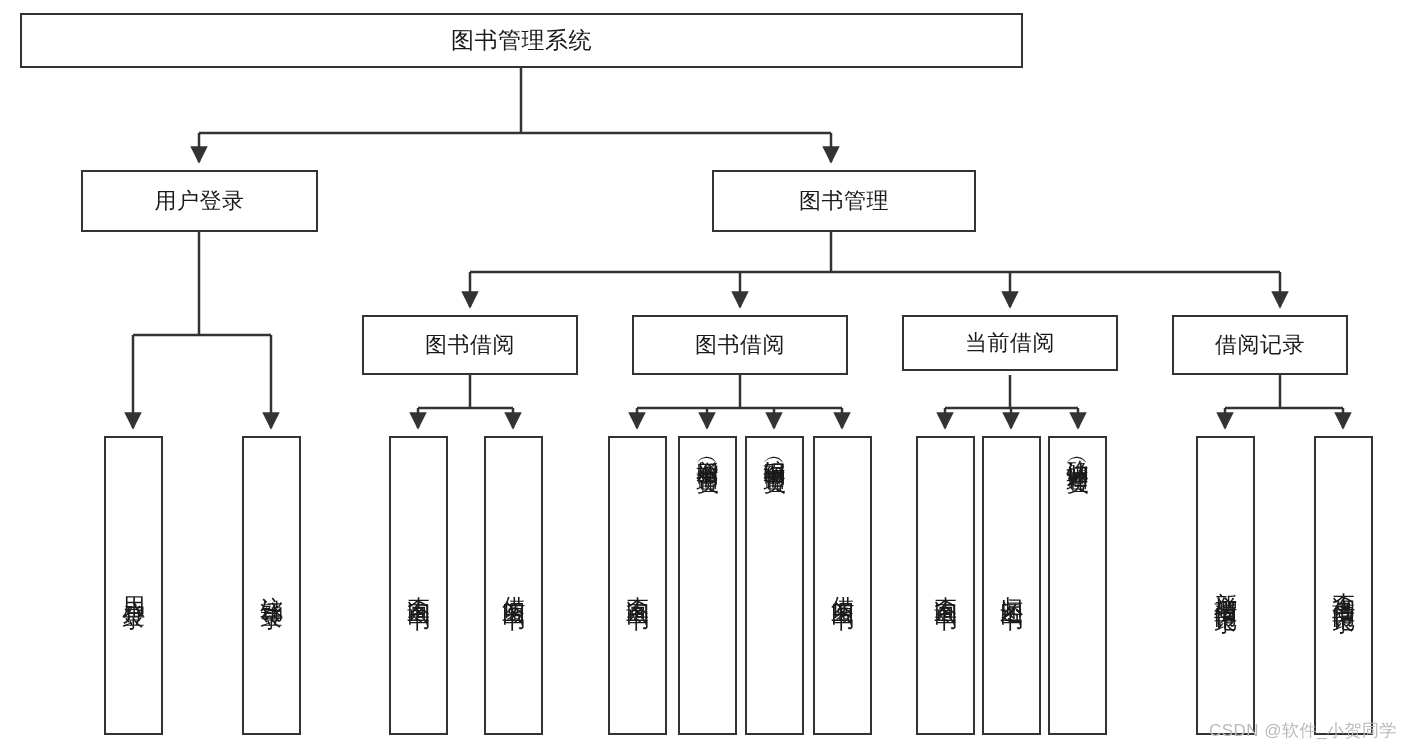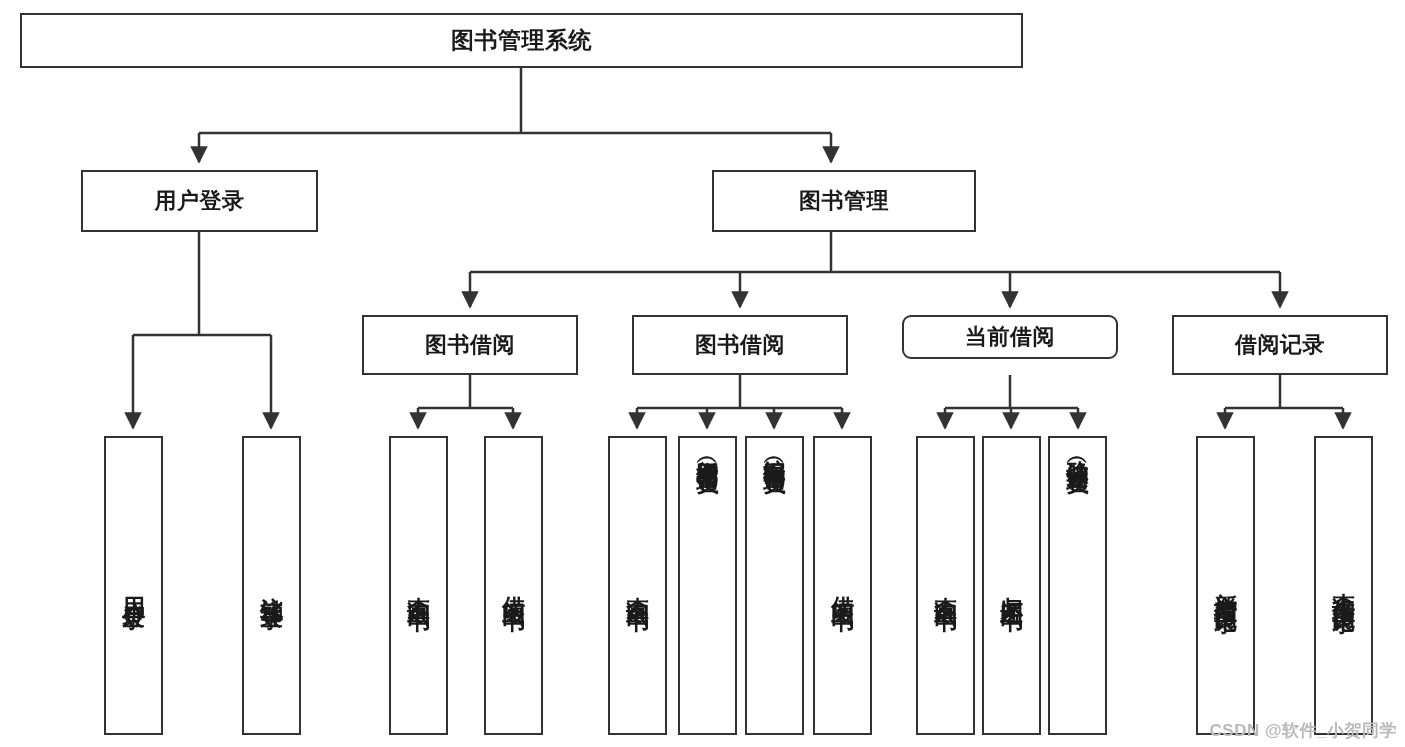--- a/index.html
+++ b/index.html
@@ -10,21 +10,20 @@
   }
   body {
     font-family: "Liberation Sans", "DejaVu Sans", sans-serif;
   }
   #canvas {
     position: relative;
     width: 1405px;
     height: 747px;
     background: #ffffff;
     overflow: hidden;
-    font-weight: bold;
   }
   #wires {
     position: absolute;
     left: 0;
     top: 0;
     width: 1405px;
     height: 747px;
     pointer-events: none;
   }
   .node {
@@ -147,24 +146,24 @@
   <div class="node h" style="left:712px; top:170px; width:264px; height:62px;">
     <span class="label">图书管理</span>
   </div>
 
   <div class="node h" style="left:362px; top:315px; width:216px; height:60px;">
     <span class="label">图书借阅</span>
   </div>
   <div class="node h" style="left:632px; top:315px; width:216px; height:60px;">
     <span class="label">图书借阅</span>
   </div>
-  <div class="node h" style="left:902px; top:315px; width:216px; height:44px;border-radius:9px;">
+  <div class="node h" style="left:902px; top:315px; width:216px; height:56px;">
     <span class="label">当前借阅</span>
   </div>
-  <div class="node h" style="left:1172px; top:315px; width:216px; height:60px;">
+  <div class="node h" style="left:1172px; top:315px; width:176px; height:60px;">
     <span class="label">借阅记录</span>
   </div>
 
   <div class="node v mid" style="left:104px; top:436px; width:59px; height:299px;">
     <span class="label">用户登录</span>
   </div>
   <div class="node v mid" style="left:242px; top:436px; width:59px; height:299px;">
     <span class="label">注销登录</span>
   </div>
 

